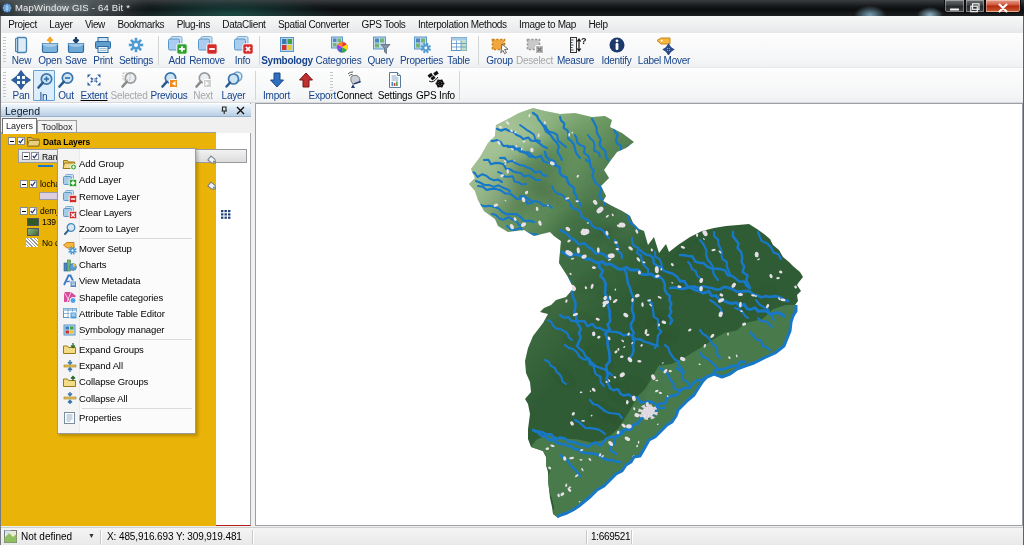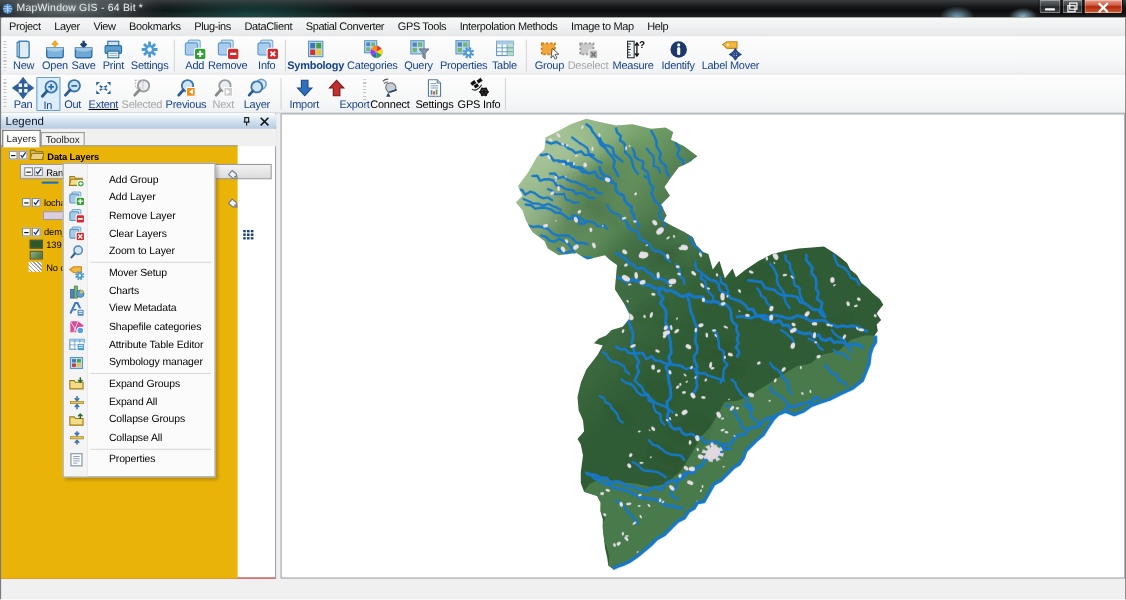--- a/index.html
+++ b/index.html
@@ -49,21 +49,21 @@
 #treebox { position:absolute; left:0; top:29px; width:216px; height:394px; background:#eab308; border-top:1px solid #9aa0a6; }
 .exp { position:absolute; width:8px; height:8px; background:#fff; border:1px solid #848b94; }
 .exp:before { content:""; position:absolute; left:1px; top:2.5px; width:4px; height:1px; background:#000; }
 .cb { position:absolute; width:8px; height:8px; background:#fdfdfd; border:1px solid #8b9097; }
 .tree-t { position:absolute; font-size:8.5px; color:#000; white-space:nowrap; letter-spacing:-0.1px;}
 #map-area { position:absolute; left:255px; top:103px; width:768px; height:423px; background:#fff; border:1px solid #9aa0a6; }
 #ctx { position:absolute; left:57px; top:148px; width:139px; height:286px; background:#fbfbfb;
   border:1px solid #9b9b9b; box-shadow:2px 2px 3px rgba(0,0,0,.22); z-index:50; }
 #ctx .gutter { position:absolute; left:0; top:0; width:22px; height:100%; background:#f4f4f4; border-right:1px solid #eaeaea; }
 .mi { position:absolute; left:0; width:137px; height:16px; font-size:9.5px; color:#000; }
-.mi .tx { position:absolute; left:41px; top:2.5px; letter-spacing:-0.1px; }
+.mi .tx { position:absolute; left:21px; top:2.5px; letter-spacing:-0.1px; }
 .mi svg { position:absolute; left:4px; top:1px; }
 .msep { position:absolute; left:24px; width:110px; height:1px; background:#dadada; }
 #statusbar { position:absolute; left:0; top:527px; width:1024px; height:18px;
   background:linear-gradient(180deg,#f4f4f4,#e9e9ea); border-top:1px solid #cfcfcf; font-size:10.5px; color:#000; }
 .ssep { position:absolute; top:2px; width:1px; height:14px; background:#c8c8c8; box-shadow:1px 0 0 #fff; }
 </style>
 </head>
 <body>
 <div id="app">
   <div id="titlebar">
@@ -996,13 +996,28 @@
 <div class="mi" style="top:260.6px">
         <svg width="16" height="14" viewBox="0 0 16 14">
           <rect x="2.5" y="1.5" width="10" height="11" fill="#fff" stroke="#7a8ea0"></rect>
           <path d="M4.5 4h6M4.5 6h6M4.5 8h6M4.5 10h4" stroke="#8aa4c0" stroke-width=".9"></path>
         </svg>
         <span class="tx">Properties</span>
       </div>
     </div>
   <div style="position:absolute;left:0;top:16px;width:1px;height:529px;background:#787b7e;z-index:99"></div>
   <div style="position:absolute;left:1023px;top:16px;width:1px;height:529px;background:#606366;z-index:99"></div>
+  <div id="statusbar">
+    <svg style="position:absolute;left:4px;top:2px" width="13" height="13" viewBox="0 0 13 13">
+        <rect x="0.5" y="0.5" width="12" height="12" fill="#e8edda" stroke="#7a7a7a"></rect>
+        <path d="M0.5 8 L5 3 L9 7 L12.5 4 V12.5 H0.5 Z" fill="#8fbf5f"></path>
+        <path d="M0.5 0.5 H7 L3 5 Z" fill="#cfe3f5"></path>
+      </svg>
+    <span style="position:absolute;left:21px;top:3px;font-size:10px">Not defined</span>
+    <span style="position:absolute;left:88px;top:4px;font-size:7px;color:#333">▼</span>
+    <div class="ssep" style="left:100px"></div>
+    <span style="position:absolute;left:107px;top:3px;font-size:10px;letter-spacing:-0.1px">X: 485,916.693 Y: 309,919.481</span>
+    <div class="ssep" style="left:252px"></div>
+    <div class="ssep" style="left:586px"></div>
+    <span style="position:absolute;left:591px;top:3px;font-size:10px;letter-spacing:-0.3px">1:669521</span>
+    <div class="ssep" style="left:631px"></div>
+  </div>
 </div>
 
 </body></html>

